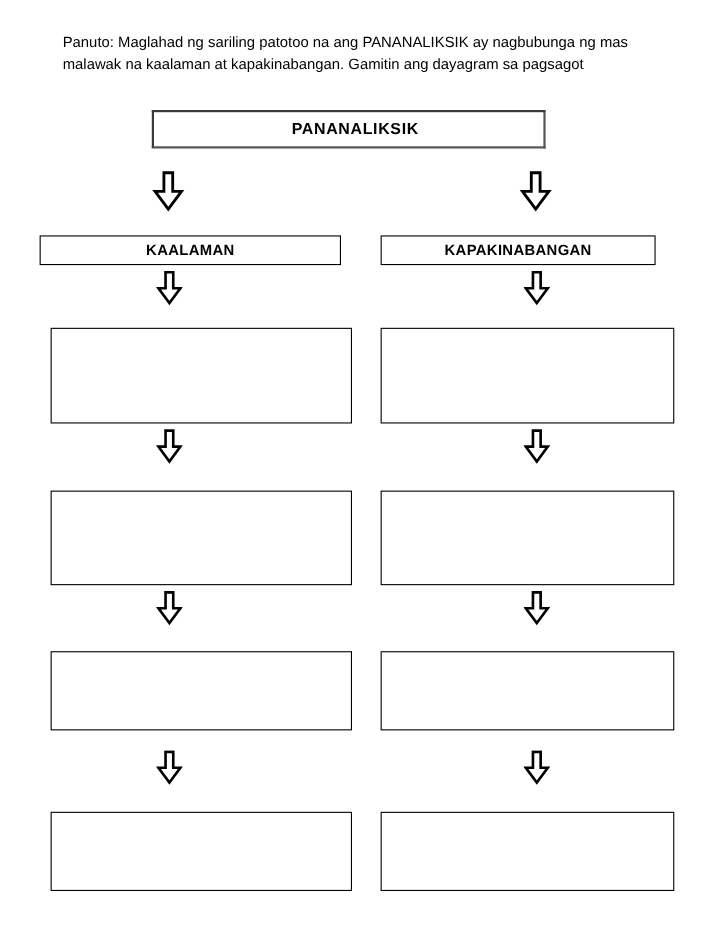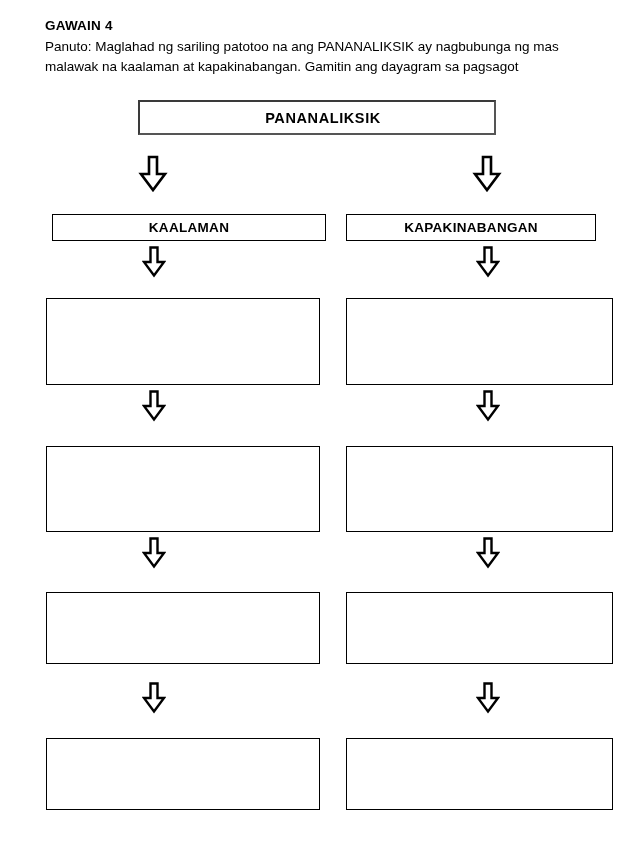--- a/index.html
+++ b/index.html
@@ -33,21 +33,21 @@
     font-size: 13.5px;
     font-weight: bold;
     letter-spacing: 0.2px;
     line-height: 18px;
     margin: 0 0 2px 0;
   }
   .instructions {
     font-size: 13.5px;
     font-weight: normal;
     line-height: 20px;
-    margin: 0;
+    margin: 12px;
     white-space: pre-line;
   }
 
   
   .box {
     position: absolute;
     box-sizing: border-box;
     background: #ffffff;
     border: 1.5px solid #000000;
   }
@@ -78,21 +78,21 @@
     display: flex;
     align-items: center;
     justify-content: center;
   }
   .head-box {
     height: 27px;
     display: flex;
     align-items: center;
     justify-content: center;
   }
-  .head-box.left  { left: 52px;  top: 214px; width: 274px; }
+  .head-box.left  { left: 36px;  top: 214px; width: 274px; }
   .head-box.right { left: 346px; top: 214px; width: 250px; }
 
   .answer-box { }
   .answer-box.left  { left: 46px;  width: 274px; }
   .answer-box.right { left: 346px; width: 267px; }
   .answer-box.row1 { top: 298px; height: 87px; }
   .answer-box.row2 { top: 446px; height: 86px; }
   .answer-box.row3 { top: 592px; height: 72px; }
   .answer-box.row4 { top: 738px; height: 72px; }
 
@@ -121,21 +121,20 @@
 
   .arrow.a-3-left     { left: 142px; top: 682px; }
   .arrow.a-3-right    { left: 476px; top: 682px; }
 </style>
 </head>
 <body>
 
 <div class="page">
 
   <div class="header">
-    <p class="activity-title">GAWAIN 4</p>
     <p class="instructions">Panuto: Maglahad ng sariling patotoo na ang PANANALIKSIK ay nagbubunga ng mas malawak na kaalaman at kapakinabangan. Gamitin ang dayagram sa pagsagot</p>
   </div>
 
   <div class="box titled root-box">
     <span class="box-label">PANANALIKSIK</span>
   </div>
 
   <span class="arrow big a-top-left">
     <svg viewBox="0 0 30 38" width="30" height="38" aria-hidden="true">
       <polygon points="11,2 19,2 19,19 27,19 15,35 3,19 11,19" fill="#ffffff" stroke="#000000" stroke-width="2.6" stroke-linejoin="miter"></polygon>

